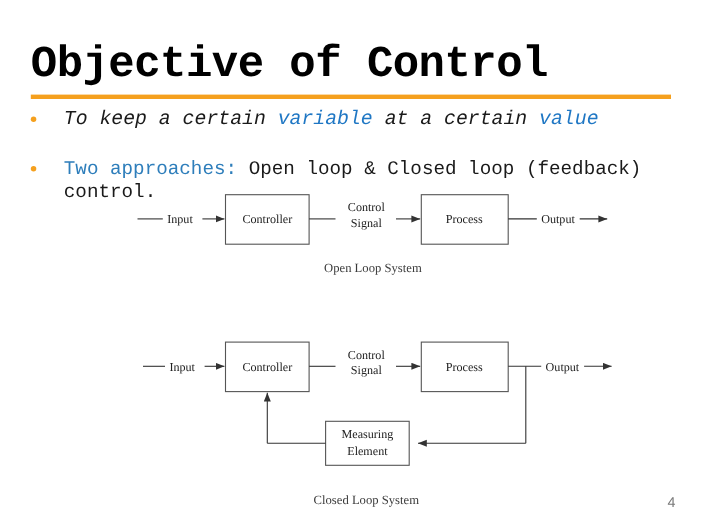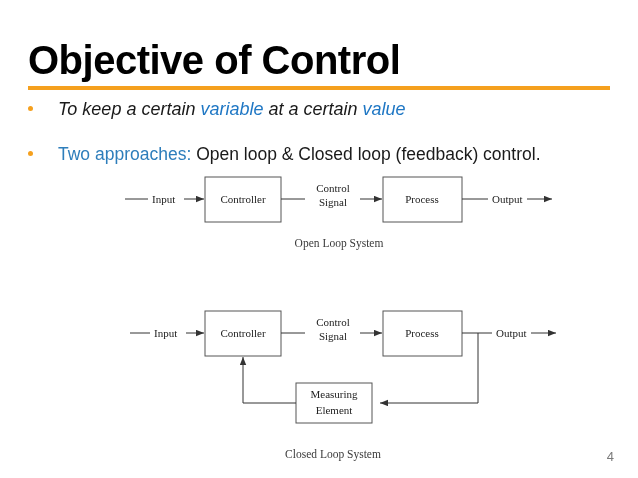--- a/index.html
+++ b/index.html
@@ -14,21 +14,21 @@
     overflow: hidden;
     font-family: "Liberation Sans", sans-serif;
     -webkit-font-smoothing: antialiased;
   }
 
   
   #slide-title {
     position: absolute;
     left: 28px;
     top: 38px;
-    font-family: Liberation Sans, sans-serif;
+    font-family: Liberation Mono, monospace;
     font-size: 40px;
     line-height: 44px;
     font-weight: 800;
     color: #000000;
     letter-spacing: -0.5px;
     white-space: nowrap;
   }
   #title-rule {
     position: absolute;
     left: 28px;
@@ -56,20 +56,21 @@
     background: #F5A01E;
     border-radius: 50%;
   }
   .bullet-text {
     display: block;
     margin-left: 30px;
     width: 552px;
     font-size: 17.5px;
     line-height: 21px;
     color: #1a1a1a;
+    font-family: Liberation Mono, monospace;
   }
   #bullet-1 .bullet-text {
     font-style: italic;
     font-size: 18px;
   }
   .accent-blue { color: #1F77C4; }
   .lead-blue {
     color: #2E7EBB;
   }
 

